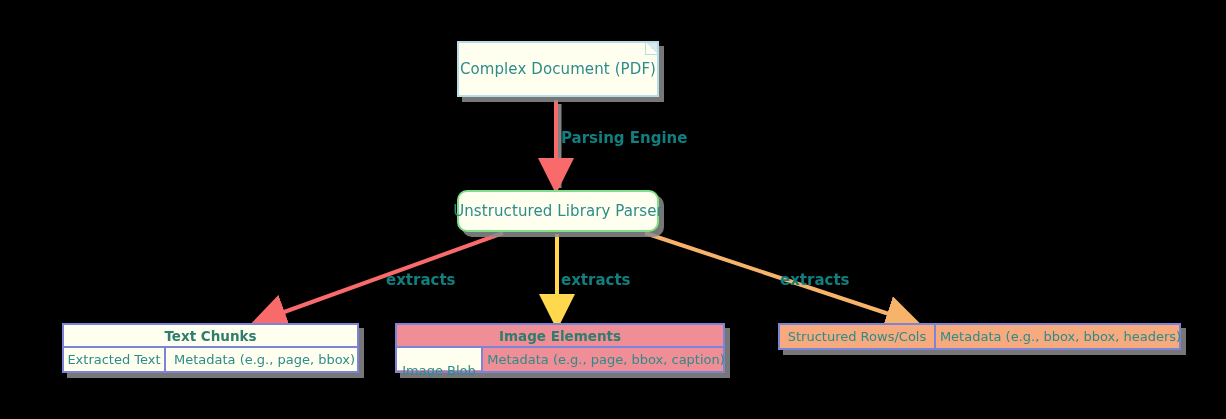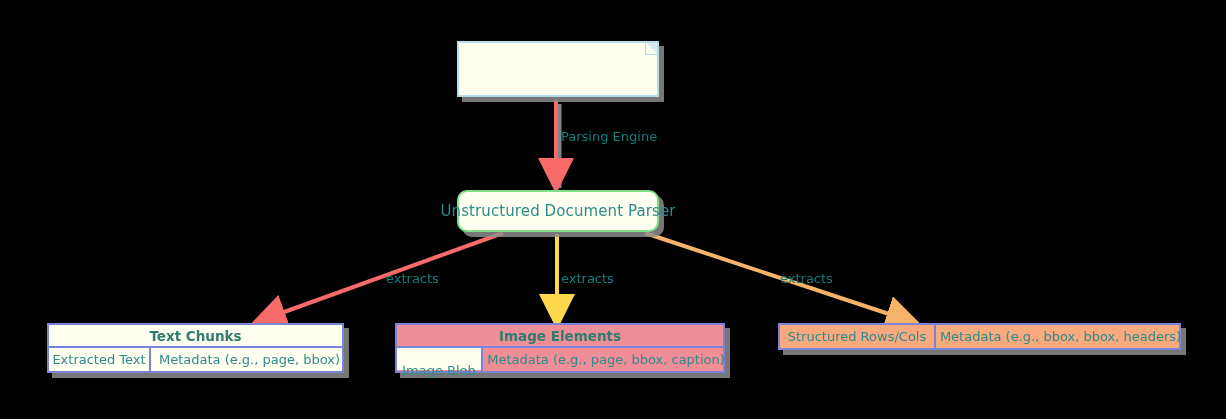--- a/index.html
+++ b/index.html
@@ -110,21 +110,21 @@
     color: #2e8b8b;
     white-space: nowrap;
     padding: 0 5px;
   }
   .tbl .tcell + .tcell {
     border-left: 2px solid #7b84d8;
     padding-left: 11px;
   }
 
   
-  #tbl-text { left: 47px; top: 323px; width: 297px; }
+  #tbl-text { left: 62px; top: 323px; width: 297px; }
   #tbl-text .thead { background: #fffff0; }
   #tbl-text .tcell { background: #fffff0; }
   #tbl-text .c0 { width: 100px; }
   #tbl-text .c1 { width: 193px; }
 
   
   #tbl-image { left: 395px; top: 323px; width: 330px; }
   #tbl-image .thead { background: #ef8e96; }
   #tbl-image .tcell { background: #ef8e96; }
   #tbl-image .c0 { width: 84px; margin-top: 22px; }
@@ -134,22 +134,22 @@
   #tbl-table { left: 778px; top: 323px; width: 403px; }
   #tbl-table .thead { background: #f7aa7d; }
   #tbl-table .tcell { background: #f7aa7d; }
   #tbl-table .c0 { width: 154px; }
   #tbl-table .c1 { width: 245px; }
 
   
   .edge-label {
     position: absolute;
     color: #107f7f;
-    font-size: 13px;
-    font-weight: normal;
+    font-size: 15px;
+    font-weight: bold;
     white-space: nowrap;
     background: transparent;
   }
   #lbl-parse  { left: 561px; top: 129px; }
   #lbl-e1     { left: 386px; top: 271px; }
   #lbl-e2     { left: 561px; top: 271px; }
   #lbl-e3     { left: 780px; top: 271px; }
 </style>
 </head>
 <body>
@@ -176,24 +176,25 @@
 
     <line x1="503" y1="233" x2="262" y2="320" stroke="#f96b6b" stroke-width="4" marker-end="url(#ah-red)"></line>
 
     <line x1="557" y1="234" x2="557" y2="318" stroke="#ffd84d" stroke-width="4" marker-end="url(#ah-yellow)"></line>
 
     <line x1="645" y1="233" x2="910" y2="321" stroke="#f7b36a" stroke-width="4" marker-end="url(#ah-orange)"></line>
   </svg>
 
   <div class="doc-node">
     <span class="fold"></span>
+    <span class="node-label">Complex Document (PDF)</span>
   </div>
 
   <div class="parser-node">
-    <span class="node-label">Unstructured Document Parser</span>
+    <span class="node-label">Unstructured Library Parser</span>
   </div>
 
   <div class="edge-label" id="lbl-parse">Parsing Engine</div>
   <div class="edge-label" id="lbl-e1">extracts</div>
   <div class="edge-label" id="lbl-e2">extracts</div>
   <div class="edge-label" id="lbl-e3">extracts</div>
 
   <div class="tbl" id="tbl-text">
     <div class="thead">Text Chunks</div>
     <div class="trow">

